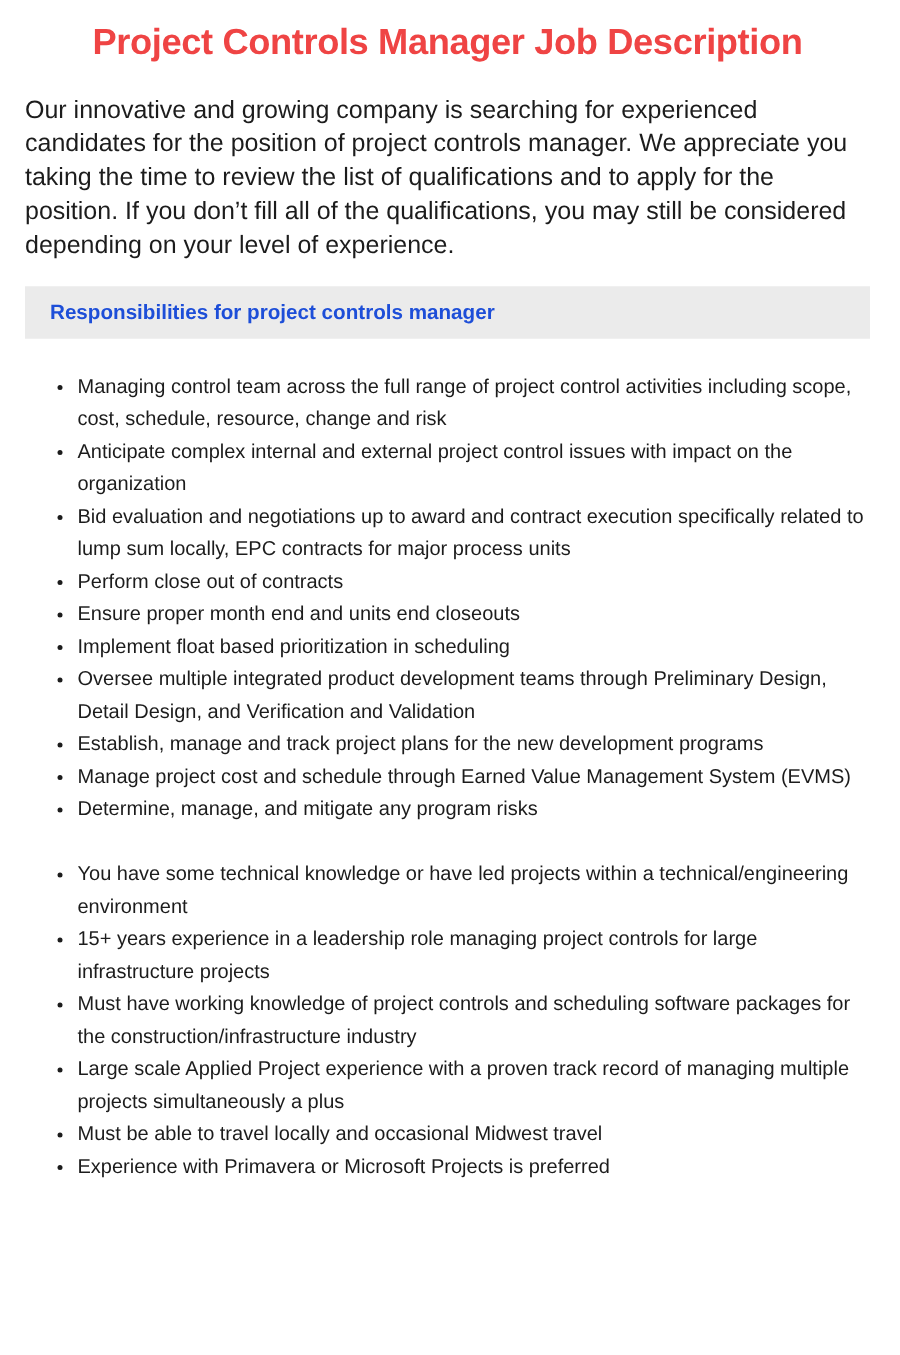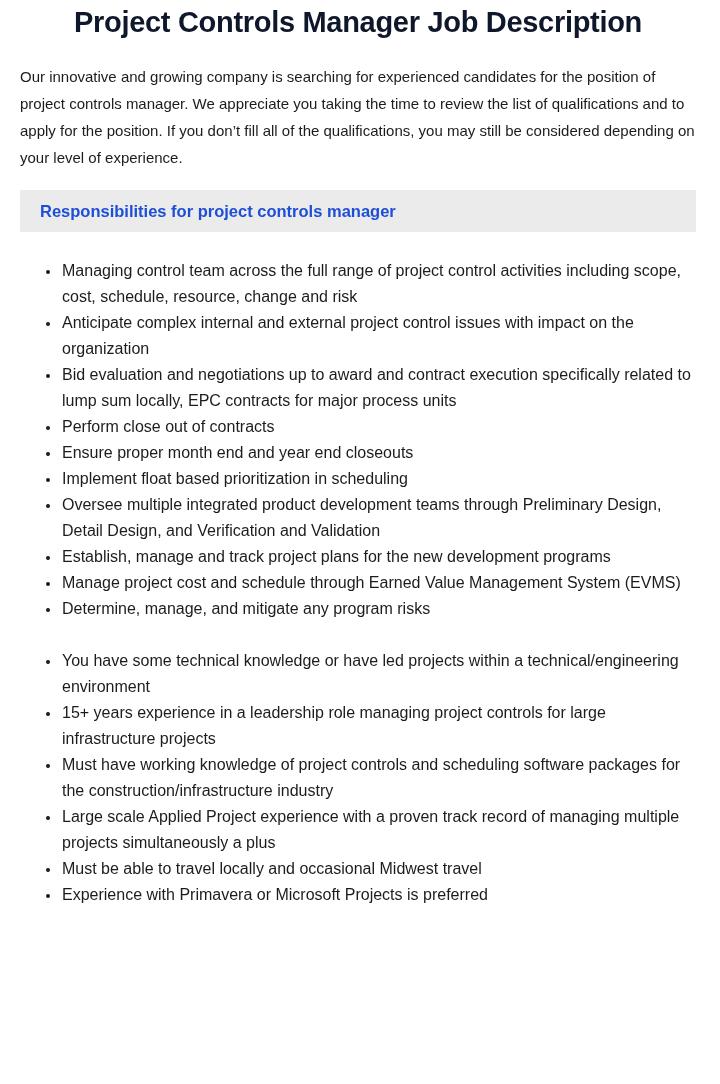--- a/index.html
+++ b/index.html
@@ -13,26 +13,26 @@
     box-sizing: border-box;
     padding: 6px 24px 40px 20px;
     font-family: "Liberation Sans", sans-serif;
     color: #1c1c1c;
     background: #ffffff;
   }
   .doc-title {
     font-size: 29px;
     font-weight: bold;
     text-align: center;
-    margin: 0 0 24px 0;
+    margin: 12px 0 24px 0;
     letter-spacing: -0.3px;
-    color: #0f172a;
+    color: #ef4444;
   }
   .intro {
-    font-size: 15px;
+    font-size: 20px;
     line-height: 27px;
     margin: 16px 0 19px 0;
   }
   .section-header {
     background: #ebebeb;
     height: 42px;
     display: flex;
     align-items: center;
     padding: 0 0 0 20px;
     box-sizing: border-box;
@@ -67,21 +67,21 @@
   <div class="section">
     <div class="section-header">
       <span>Responsibilities for project controls manager</span>
     </div>
     <ul class="bullet-list">
 
     <li>Managing control team across the full range of project control activities including scope, cost, schedule, resource, change and risk</li>
         <li>Anticipate complex internal and external project control issues with impact on the organization</li>
         <li>Bid evaluation and negotiations up to award and contract execution specifically related to lump sum locally, EPC contracts for major process units</li>
         <li>Perform close out of contracts</li>
-        <li>Ensure proper month end and year end closeouts</li>
+        <li>Ensure proper month end and units end closeouts</li>
         <li>Implement float based prioritization in scheduling</li>
         <li>Oversee multiple integrated product development teams through Preliminary Design, Detail Design, and Verification and Validation</li>
         <li>Establish, manage and track project plans for the new development programs</li>
         <li>Manage project cost and schedule through Earned Value Management System (EVMS)</li>
         <li>Determine, manage, and mitigate any program risks</li>
       </ul>
   </div>
 
   <div class="section">
     <ul class="bullet-list">

